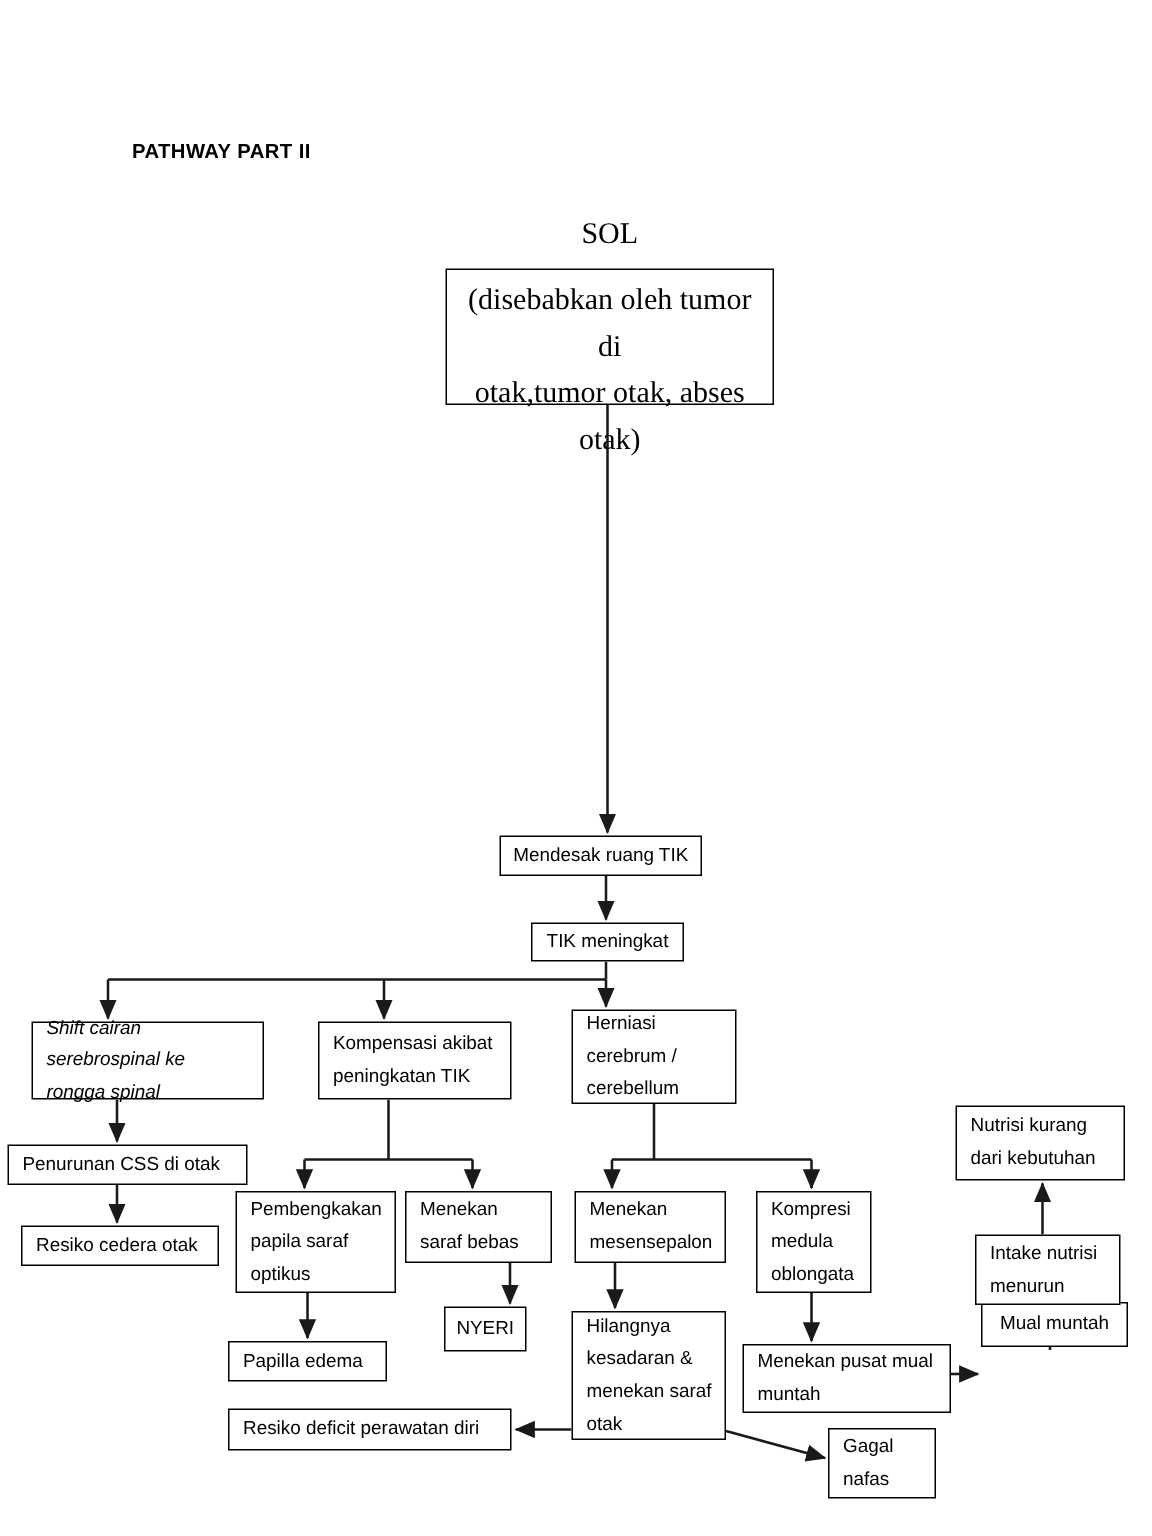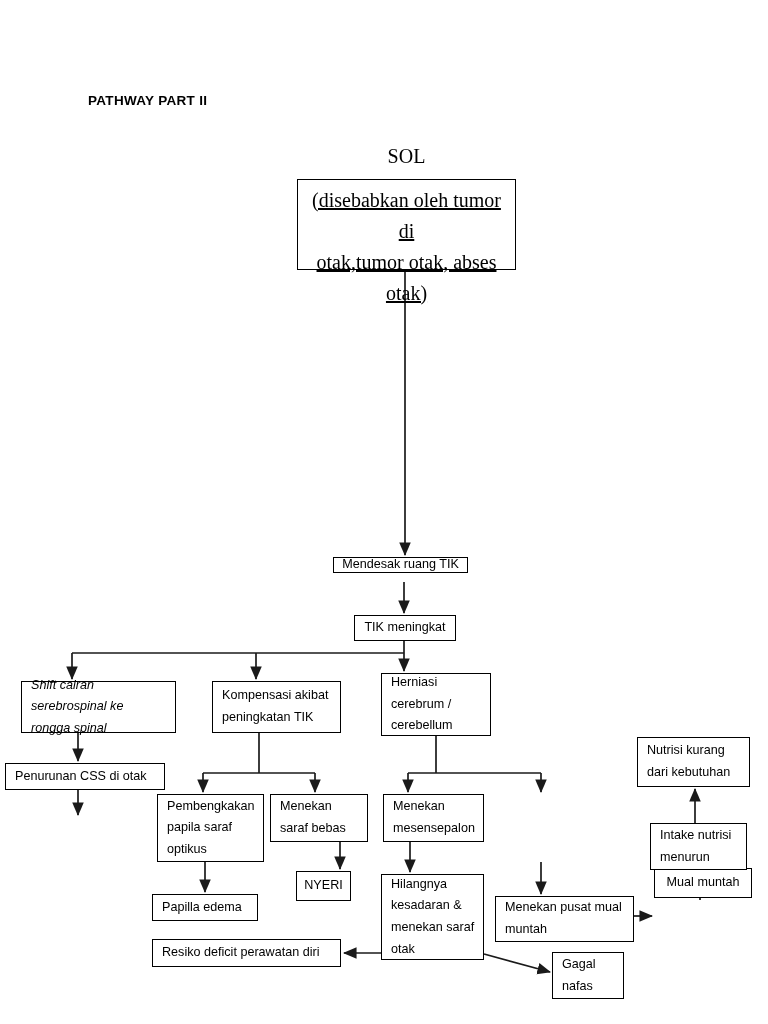--- a/index.html
+++ b/index.html
@@ -66,21 +66,20 @@
     text-align: center;
     align-items: center;
     padding-left: 8px;
   }
   .node .ttl {
     display: block;
   }
   .node .sub {
     display: block;
     margin-top: 13px;
-    text-decoration: underline;
   }
 </style>
 </head>
 <body>
 
 <div id="canvas">
 
   <div class="page-title">PATHWAY PART II</div>
 
   <svg id="edges" viewBox="0 0 768 1024" xmlns="http://www.w3.org/2000/svg">
@@ -138,21 +137,21 @@
       <path d="M492,773 L492,773"></path>
     </g>
   </svg>
 
   <div class="node serif" style="left:297px; top:179px; width:219px; height:91px;">
     <span class="ttl">SOL</span>
     <span class="sub">(disebabkan oleh tumor di
 otak,tumor otak, abses otak)</span>
   </div>
 
-  <div class="node center" style="left:333px; top:557px; width:135px; height:16px;">
+  <div class="node center" style="left:333px; top:557px; width:135px; height:27px;">
     <span>Mendesak ruang TIK</span>
   </div>
 
   <div class="node center" style="left:354px; top:615px; width:102px; height:26px;">
     <span>TIK meningkat</span>
   </div>
 
   <div class="node" style="left:21px; top:681px; width:155px; height:52px;font-style:italic;">
     <span>Shift cairan serebrospinal ke
 rongga spinal</span>
@@ -166,20 +165,23 @@
   <div class="node" style="left:381px; top:673px; width:110px; height:63px;">
     <span>Herniasi
 cerebrum /
 cerebellum</span>
   </div>
 
   <div class="node" style="left:5px; top:763px; width:160px; height:27px;">
     <span>Penurunan  CSS di otak</span>
   </div>
 
+  <div class="node" style="left:14px; top:817px; width:132px; height:27px;">
+    <span>Resiko cedera otak</span>
+  </div>
 
   <div class="node" style="left:157px; top:794px; width:107px; height:68px;">
     <span>Pembengkakan
 papila saraf
 optikus</span>
   </div>
 
   <div class="node" style="left:270px; top:794px; width:98px; height:48px;">
     <span>Menekan
 saraf bebas</span>
@@ -191,20 +193,25 @@
 
   <div class="node" style="left:152px; top:894px; width:106px; height:27px;">
     <span>Papilla edema</span>
   </div>
 
   <div class="node" style="left:383px; top:794px; width:101px; height:48px;">
     <span>Menekan
 mesensepalon</span>
   </div>
 
+  <div class="node" style="left:504px; top:794px; width:77px; height:68px;">
+    <span>Kompresi
+medula
+oblongata</span>
+  </div>
 
   <div class="node" style="left:381px; top:874px; width:103px; height:86px;">
     <span>Hilangnya
 kesadaran &amp;
 menekan saraf
 otak</span>
   </div>
 
   <div class="node" style="left:152px; top:939px; width:189px; height:28px;">
     <span>Resiko deficit perawatan diri</span>

